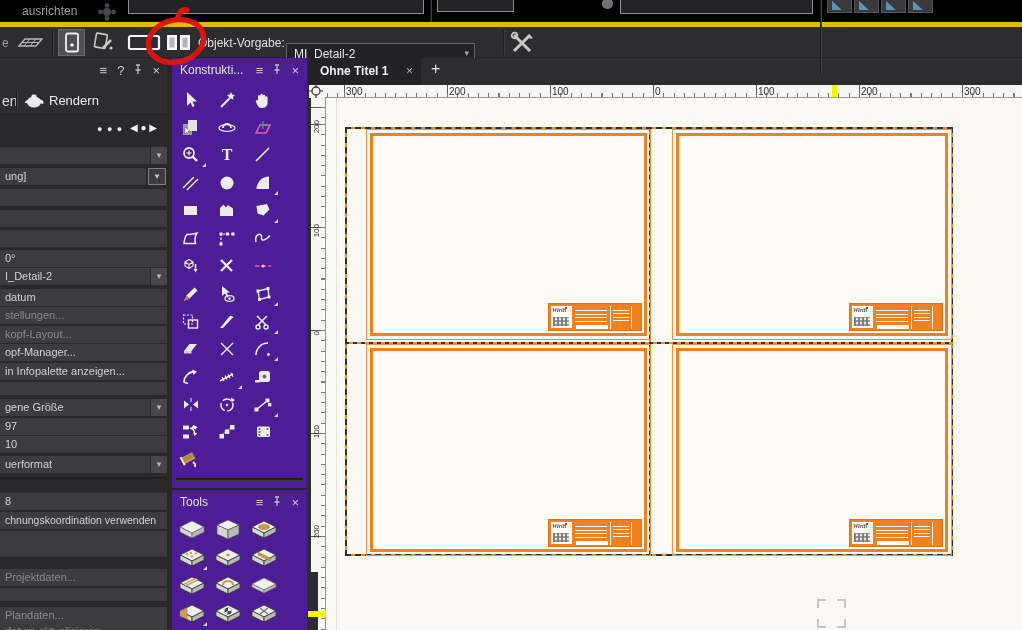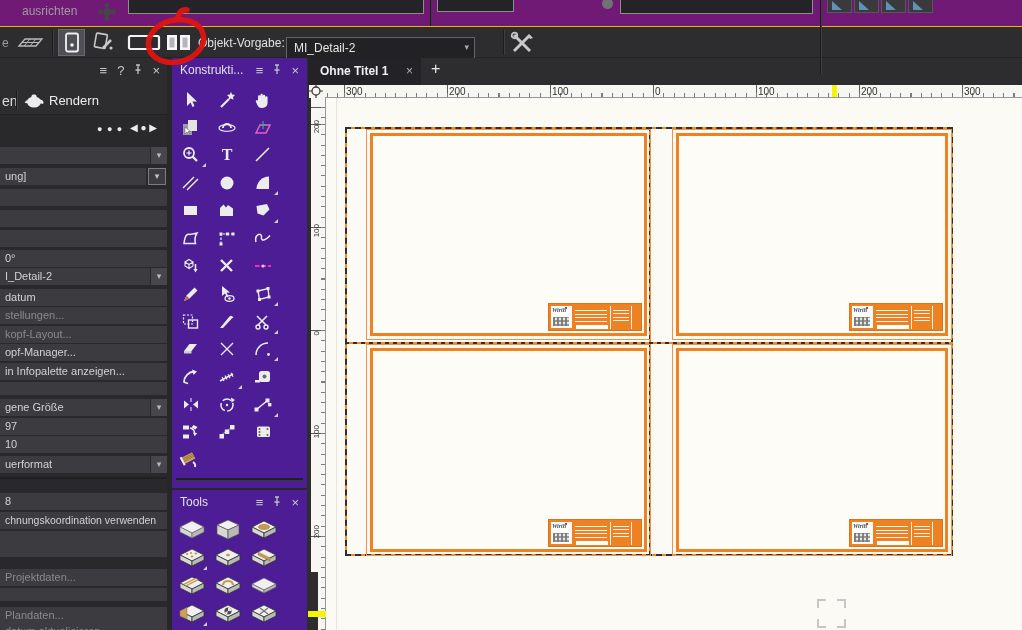--- a/index.html
+++ b/index.html
@@ -2,22 +2,22 @@
 <html><head>
 <meta charset="utf-8">
 <style>
   *{box-sizing:border-box;margin:0;padding:0}
   html,body{background:#1b1b1d}
   .app{position:relative;width:1022px;height:630px;background:#27272a;
        font-family:"Liberation Sans",sans-serif;color:#d8d8d8;overflow:hidden}
   .abs{position:absolute}
 
   
-  .row1{position:absolute;left:0;top:0;width:1022px;height:27px;background:#701a75;
-        border-bottom:1px solid #eab308;overflow:hidden}
+  .row1{position:absolute;left:0;top:0;width:1022px;height:27px;background:#000000;
+        border-bottom:5px solid #eab308;overflow:hidden}
   .row2{position:absolute;left:0;top:27px;width:1022px;height:31px;background:#2d2d30;
         border-bottom:1px solid #232326}
   .menu-txt{position:absolute;font-size:12px;color:#9d9d9d}
   .r1box{position:absolute;top:-3px;height:17px;background:#242428;border:1px solid #8d8d8d}
   .vsep{position:absolute;width:1px;background:#1d1d20;box-shadow:1px 0 0 #3e3e42}
   .vbtn{position:absolute;top:-5px;width:25px;height:18px;background:#3a3a3e;border:1px solid #56565c}
   .vbtn i{position:absolute;left:4px;bottom:2px;width:0;height:0;border-left:10px solid #5e93b4;border-top:9px solid transparent}
   .graycircle{position:absolute;width:11px;height:11px;border-radius:50%;background:#717176}
   .tbtn{position:absolute;display:flex;align-items:center;justify-content:center}
   .selbtn{background:#4f4f56;border:1px solid #68686e}
@@ -166,21 +166,21 @@
     </div>
     <div class="tbtn" style="left:164px;top:4px;width:30px;height:24px">
       <svg width="28" height="20">
           <rect x="2" y="2" width="10" height="15" fill="#f8f8f8"></rect>
           <rect x="15" y="2" width="10" height="15" fill="#f8f8f8"></rect>
           <rect x="4.5" y="4.5" width="5" height="10" fill="#b4b4bd"></rect>
           <rect x="17.5" y="4.5" width="5" height="10" fill="#b4b4bd"></rect>
         </svg>
     </div>
     <span class="ov-label" style="left:198px;top:9px">Objekt-Vorgabe:</span>
-    <div class="dropdown" style="left:286px;top:10px;width:189px;height:23px">
+    <div class="dropdown" style="left:286px;top:16px;width:189px;height:23px">
       <span class="val">MI_Detail-2</span>
       <span class="arr">▾</span>
     </div>
     <div class="vsep" style="left:503px;top:3px;height:25px"></div>
     <div class="tbtn" style="left:508px;top:4px;width:30px;height:24px">
       <svg width="26" height="22">
           <line x1="4" y1="19" x2="20" y2="3" stroke="#c8c8c8" stroke-width="3"></line>
           <path d="M19.5 2.5 l3.5 3.5 -3 1 -1.8-3z" fill="#c8c8c8"></path>
           <line x1="4" y1="3" x2="20" y2="19" stroke="#c8c8c8" stroke-width="3"></line>
           <circle cx="4.5" cy="3.5" r="2.8" fill="none" stroke="#c8c8c8" stroke-width="1.8"></circle>

